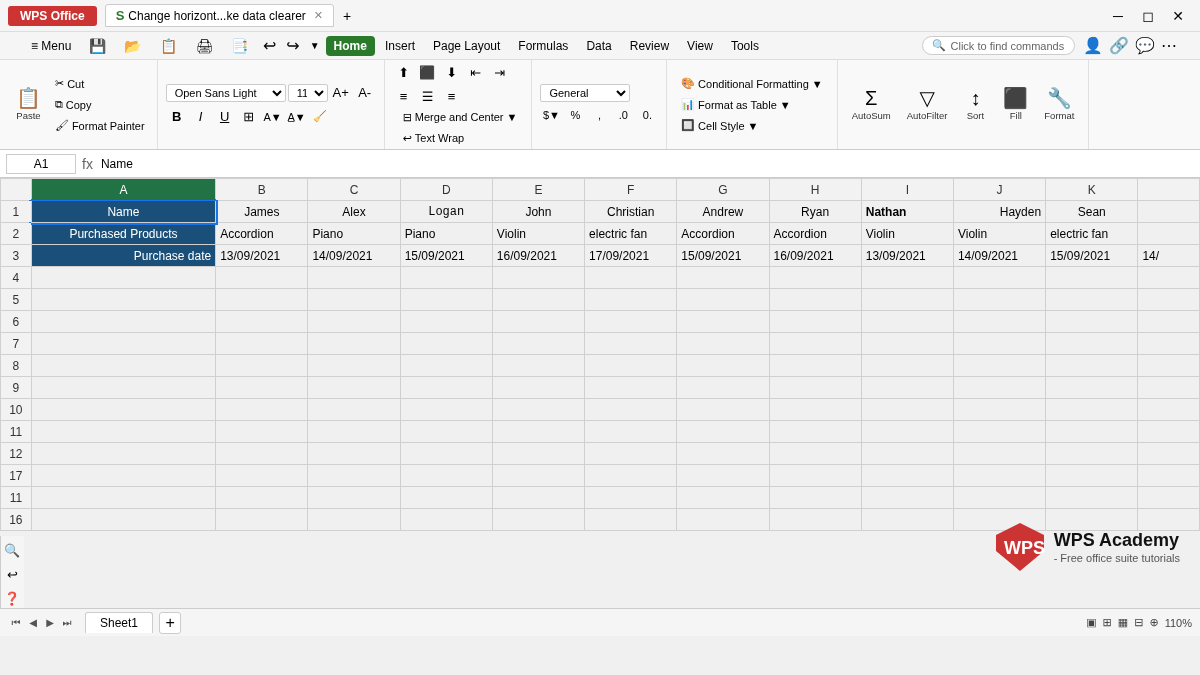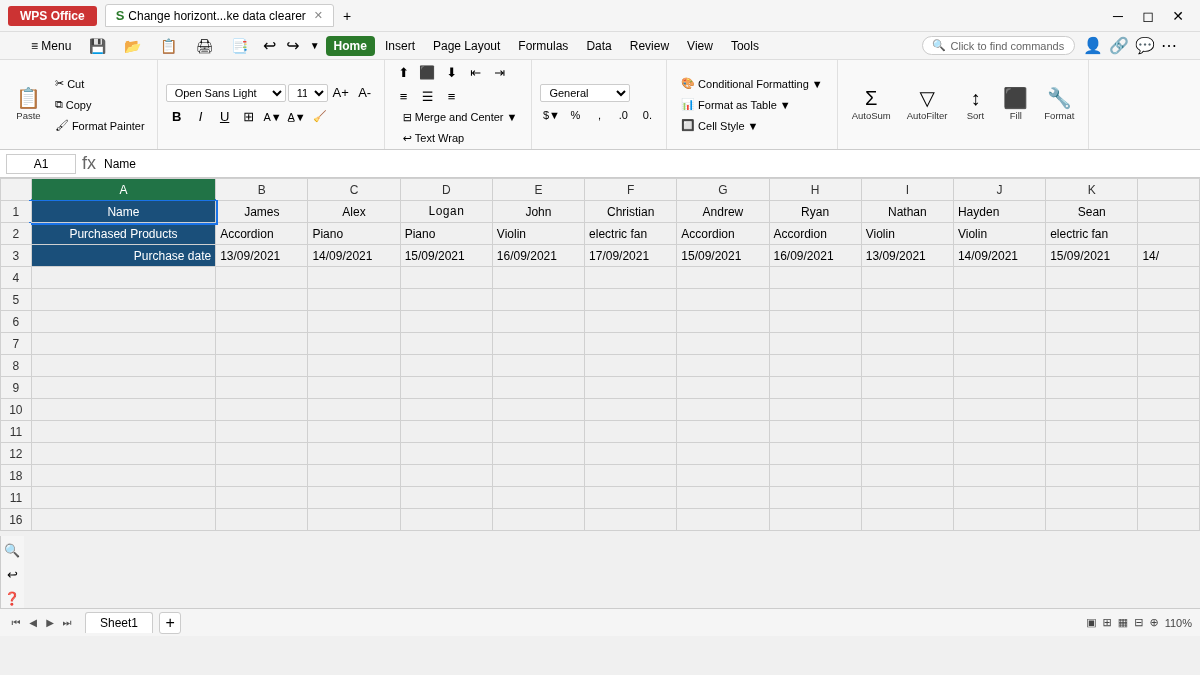--- a/index.html
+++ b/index.html
@@ -119,21 +119,21 @@
       border-bottom: 1px solid #ccc;
       display: flex;
       align-items: center;
       padding: 0 6px;
       gap: 6px;
     }
     .cell-ref-box {
       width: 70px; border: 1px solid #ccc; padding: 2px 5px;
       font-size: 12px; text-align: center;
     }
-    .formula-icon { font-size: 18px; color: #666; cursor: pointer; }
+    .formula-icon { font-size: 14px; color: #666; cursor: pointer; }
     .formula-input {
       flex: 1; border: none; outline: none; font-size: 12px; padding: 2px;
     }
     table.grid {
       border-collapse: collapse;
       table-layout: fixed;
     }
     table.grid th, table.grid td {
       border: 1px solid #d0d0d0;
       font-size: 12px;
@@ -444,22 +444,22 @@
       <tr>
             <th class="row-header">1</th>
             <td style="background: rgb(26, 79, 122); color: white; text-align: center; font-weight: normal; outline: rgb(26, 115, 232) solid 2px;">Name</td>
             <td style="text-align: center;">James</td>
             <td style="text-align: center;">Alex</td>
             <td style="text-align: center; font-family: Liberation Mono, monospace;">Logan</td>
             <td style="text-align: center;">John</td>
             <td style="text-align: center;">Christian</td>
             <td style="text-align: center;">Andrew</td>
             <td style="text-align: center;">Ryan</td>
-            <td style="text-align: center;">Nathan</td>
-            <td style="text-align: left; margin-left: 11px;">Hayden</td>
+            <td style=" font-weight: bold;">Nathan</td>
+            <td style="text-align: right; margin-left: 11px;">Hayden</td>
             <td style="text-align: center;">Sean</td>
             <td></td>
           </tr>
           <tr>
             <th class="row-header">2</th>
             <td style="background: rgb(26, 79, 122); color: white; text-align: center; font-weight: normal;">Purchased Products</td>
             <td>Accordion</td>
             <td>Piano</td>
             <td>Piano</td>
             <td>Violin</td>
@@ -615,21 +615,21 @@
             <td></td>
             <td></td>
             <td></td>
             <td></td>
             <td></td>
             <td></td>
             <td></td>
             <td></td>
           </tr>
           <tr>
-            <th class="row-header">18</th>
+            <th class="row-header">17</th>
             <td></td>
             <td></td>
             <td></td>
             <td></td>
             <td></td>
             <td></td>
             <td></td>
             <td></td>
             <td></td>
             <td></td>
@@ -670,20 +670,30 @@
     </table>
 
   </div>
 
   <div class="right-panel">
     <button class="right-panel-btn">🔍</button>
     <button class="right-panel-btn">↩</button>
     <button class="right-panel-btn">❓</button>
   </div>
 
+  <div class="wps-academy-badge">
+    <svg class="wps-shield" viewBox="0 0 52 52">
+      <polygon points="26,2 50,14 50,30 26,50 2,30 2,14" fill="#cc3333"></polygon>
+      <text x="10" y="33" font-size="18" fill="white" font-weight="900">WPS</text>
+    </svg>
+    <div>
+      <div class="academy-label">WPS Academy</div>
+      <div class="academy-sub">- Free office suite tutorials</div>
+    </div>
+  </div>
 </div>
 
 <div class="bottom-bar">
   <div class="nav-arrows">
     <button class="nav-arr">⏮</button>
     <button class="nav-arr">◀</button>
     <button class="nav-arr">▶</button>
     <button class="nav-arr">⏭</button>
   </div>
   <div class="sheet-tab">Sheet1</div>

